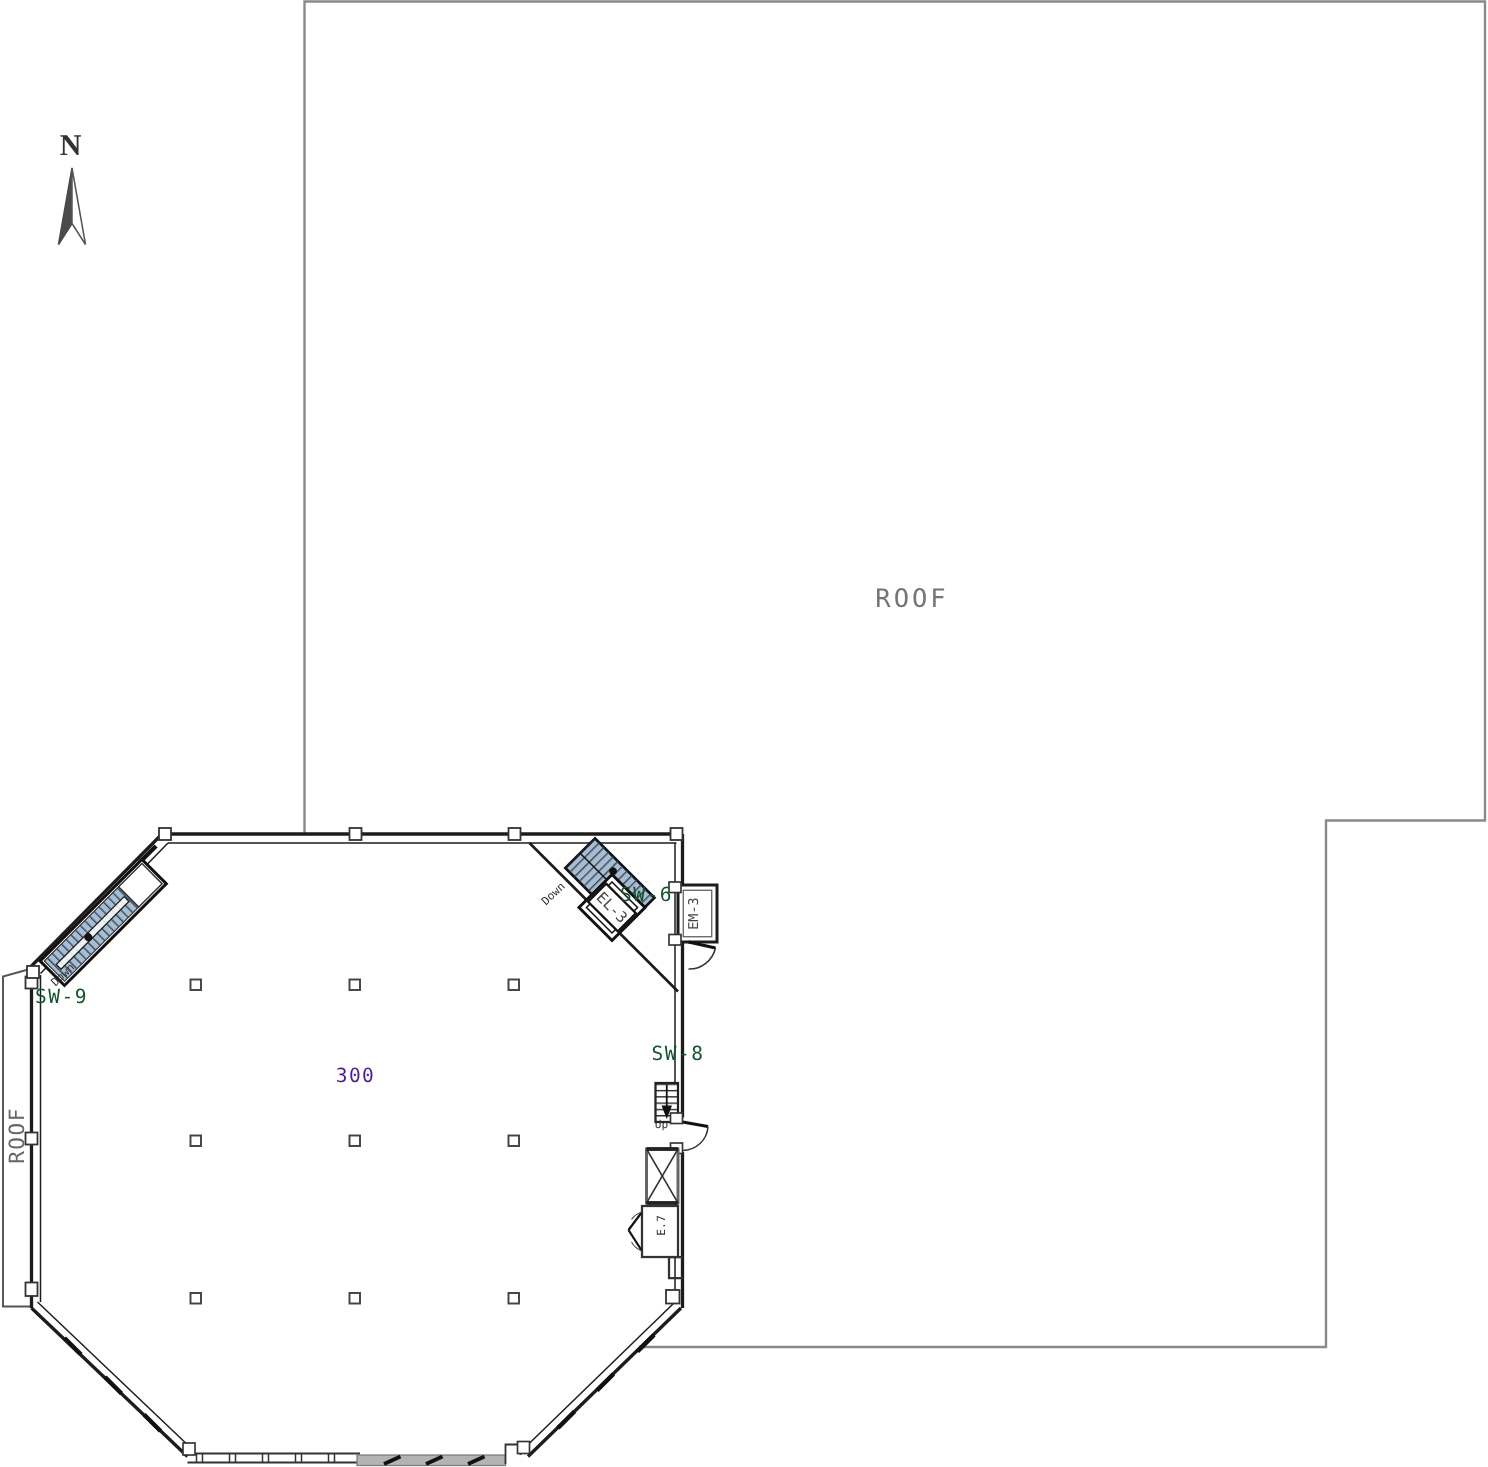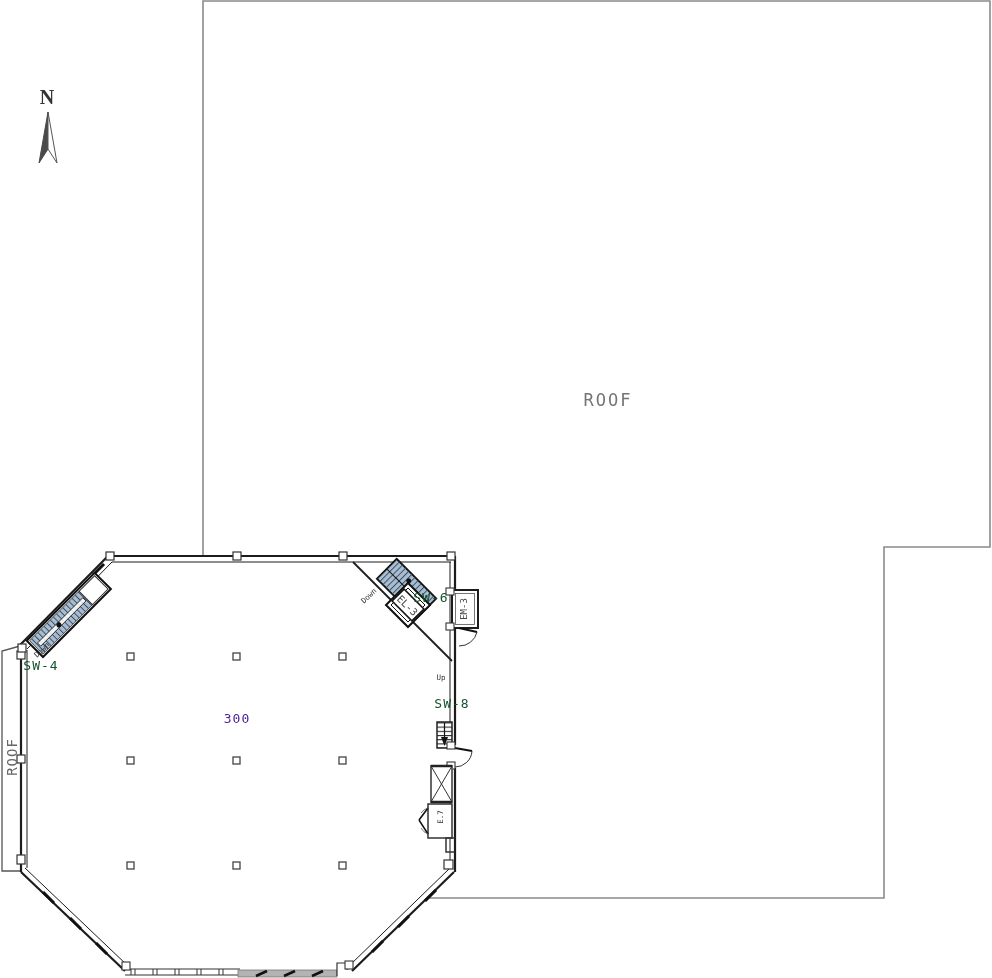--- a/index.html
+++ b/index.html
@@ -209,22 +209,22 @@
       <polygon points="48,112 39,163 48,149" fill="#4a4a4a" stroke="#4a4a4a" stroke-width="1"></polygon>
       <polygon points="48,112 57,163 48,149" fill="#fff" stroke="#555" stroke-width="1"></polygon>
     </g>
   </svg>
 
   <div class="lbl north-n" style="left:47px;top:97px;">N</div>
   <div class="lbl roof-big" style="left:608px;top:400px;">ROOF</div>
   <div class="lbl roof-strip rot-90" style="left:12px;top:757px;">ROOF</div>
   <div class="lbl room-num" style="left:237px;top:718px;">300</div>
   <div class="lbl stair-tag" style="left:431px;top:597px;">SW-6</div>
-  <div class="lbl stair-tag" style="left:41px;top:665px;">SW-4</div>
+  <div class="lbl stair-tag" style="left:41px;top:665px;">SW-9</div>
   <div class="lbl stair-tag" style="left:452px;top:703px;text-align:right;">SW-8</div>
-  <div class="lbl tiny" style="left:441px;top:678px;">Up</div>
+  <div class="lbl tiny" style="left:441px;top:750px;">Up</div>
   <div class="lbl tiny rotm43" style="left:369px;top:596px;">Down</div>
   <div class="lbl tiny rotm43" style="left:42px;top:650px;">Down</div>
   <div class="lbl el-tag rot45" style="left:407px;top:606px;">EL-3</div>
   <div class="lbl em-tag rot-90" style="left:464px;top:609px;">EM-3</div>
   <div class="lbl tiny rot-90" style="left:441px;top:817px;">E.7</div>
 
 </div>
 
 </body></html>

